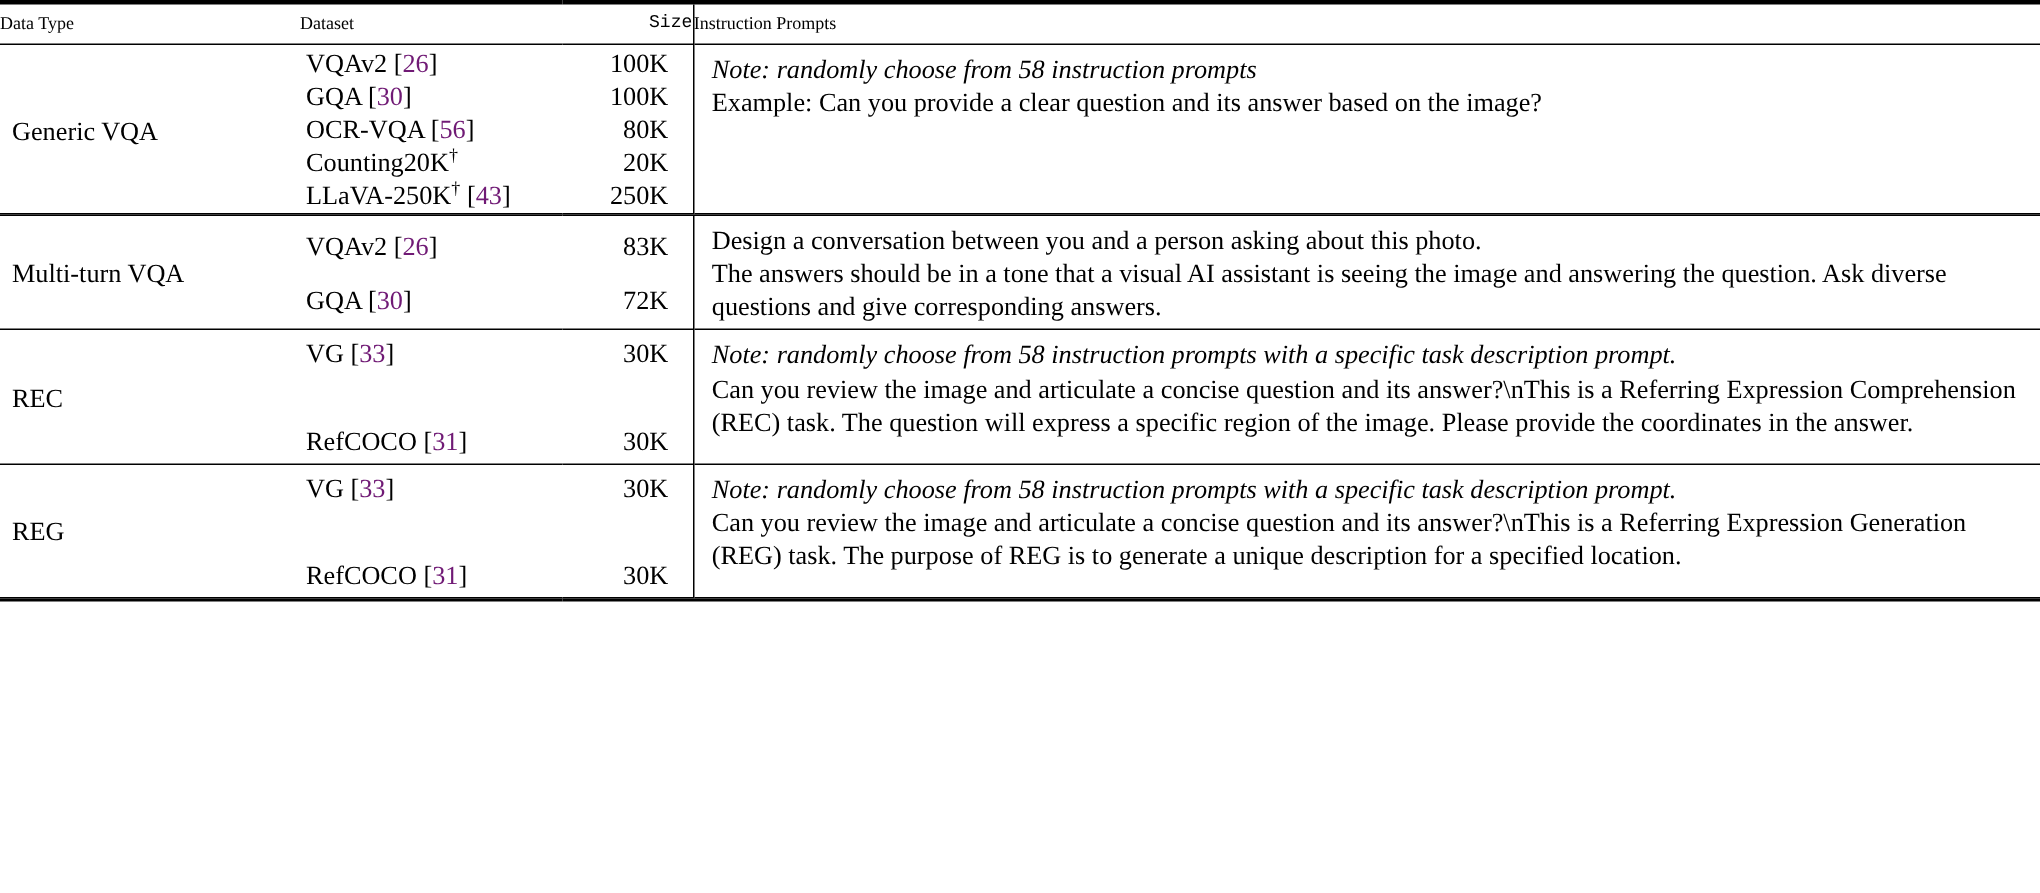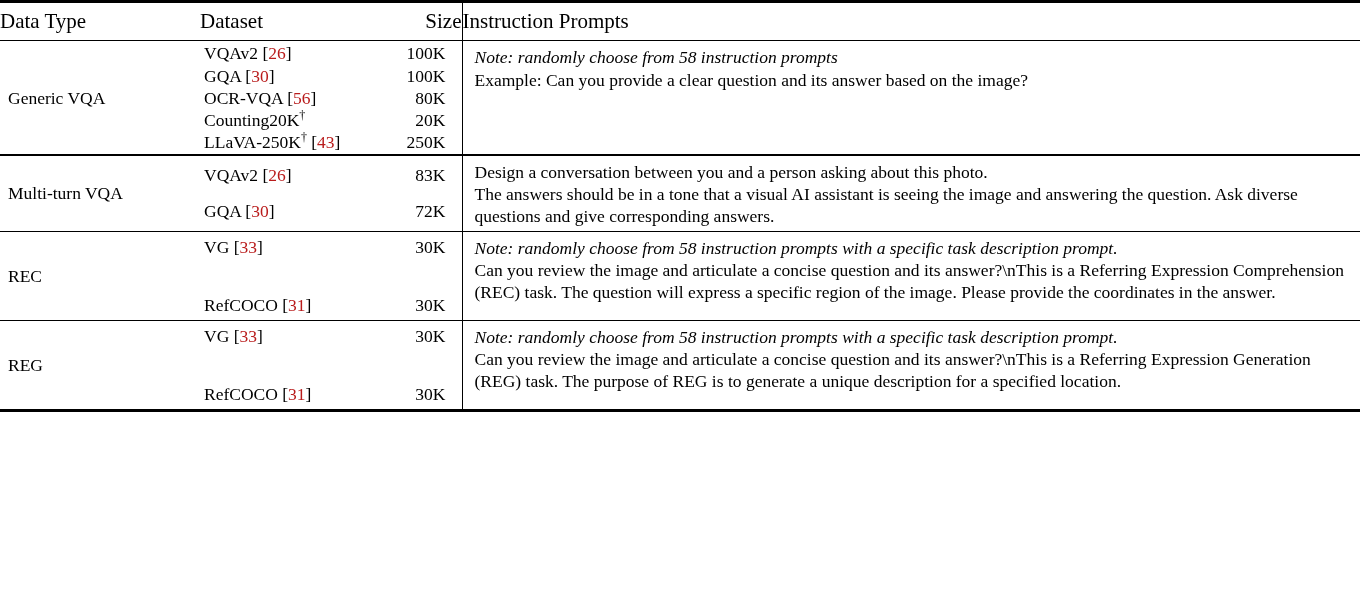--- a/index.html
+++ b/index.html
@@ -63,25 +63,25 @@
     height: 0;
     padding: 0;
     font-size: 0;
     line-height: 0;
   }
 
   
   tr.header-row td {
     padding: 5px 0 6px 0;
     vertical-align: middle;
-    font-size: 21px;
+    font-size: 12px;
   }
   td.h-type { padding-left: 8px; }
   td.h-dataset { padding-left: 4px; }
-  td.h-size { text-align: right; padding-right: 16px; }
+  td.h-size { text-align: right; padding-right: 16px; font-family: Liberation Mono, monospace; }
   td.h-prompt {
     border-left: 1.2px solid #000;
     padding-left: 12px;
   }
 
   
   td.type-cell {
     padding-left: 8px;
     vertical-align: middle;
     white-space: nowrap;
@@ -104,21 +104,21 @@
     vertical-align: top;
   }
   td.prompt-cell.pad-top { padding-top: 5px; }
 
   
   .stack-line {
     display: block;
     white-space: nowrap;
   }
 
-  .cite { color: #b91c1c; }
+  .cite { color: #701a75; }
   .dag { font-size: 12px; vertical-align: super; line-height: 0; }
 
   .note-italic {
     font-style: italic;
   }
   .prompt-para { margin: 0; }
 
   
   .generic-type  { padding-bottom: 0; margin-left: 42px; }
   .sp-row td { padding-top: 4px; padding-bottom: 4px; }

